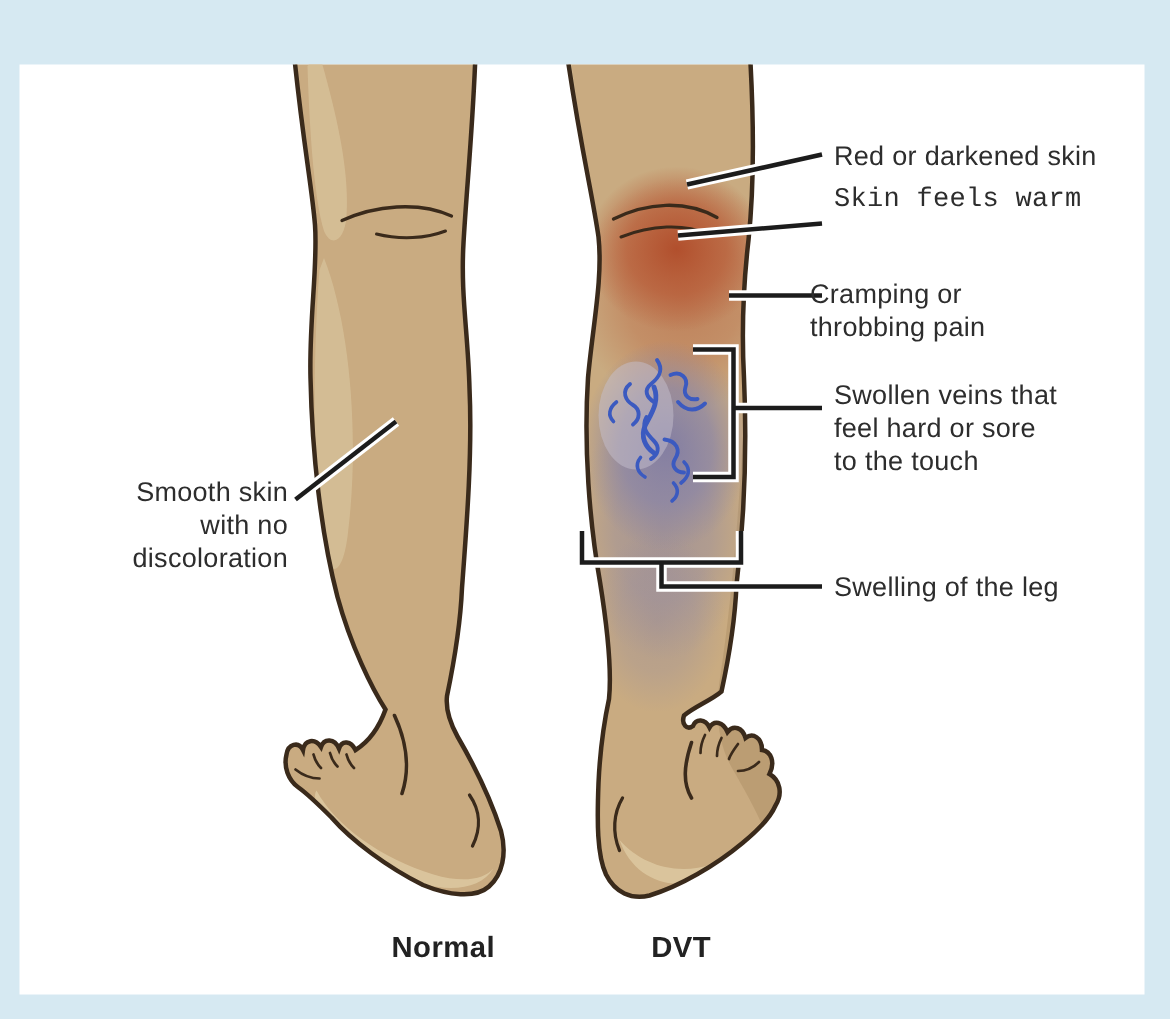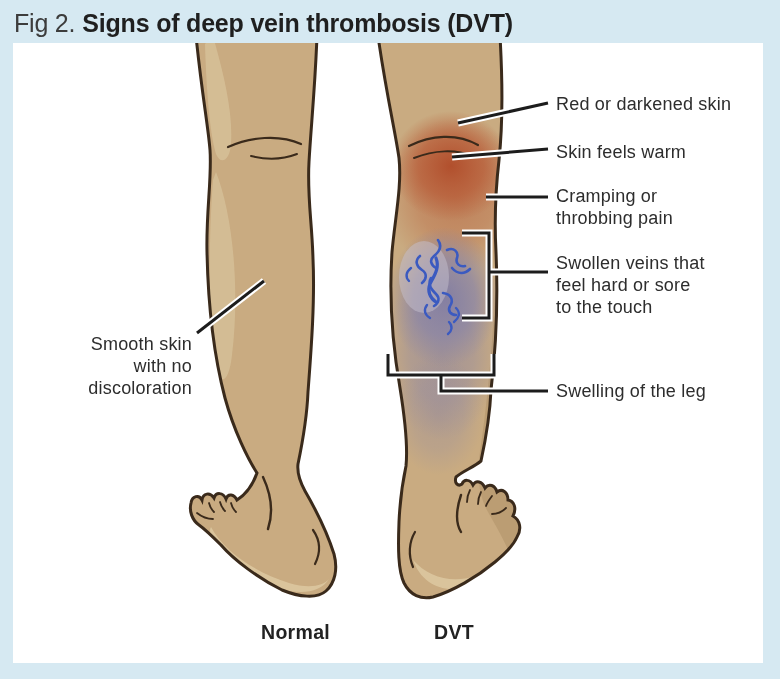--- a/index.html
+++ b/index.html
@@ -15,40 +15,37 @@
   .title .bold{font-weight:700;}
   .panel{
     position:absolute;left:13px;top:43px;width:750px;height:620px;background:#ffffff;
   }
   .illustration{position:absolute;left:13px;top:43px;width:750px;height:620px;}
   .label{
     position:absolute;font-size:18px;line-height:22px;color:#2d2d2d;
     letter-spacing:0.2px;white-space:pre-line;
   }
   .label-red{left:556px;top:93px;}
-  .label-warm{left:556px;top:141px;}
-  .label-cramping{left:556px;top:185px;}
+  .label-warm{left:556px;top:122px;font-family:Liberation Mono, monospace;}
+  .label-cramping{left:540px;top:185px;}
   .label-swollen{left:556px;top:252px;}
   .label-swelling{left:556px;top:380px;}
-  .label-smooth{left:40px;top:333px;width:152px;text-align:right;}
+  .label-smooth{left:40px;top:317px;width:152px;text-align:right;}
   .caption{
     position:absolute;top:621px;font-size:19.5px;font-weight:700;color:#222222;
     text-align:right;letter-spacing:0.3px;
   }
   .caption-normal{left:230px;width:100px;}
   .caption-dvt{left:384px;width:90px;}
 </style>
 </head>
 <body>
 
 <div class="page">
 
-  <div class="title">
-    <span class="fig">Fig 2.</span><span class="bold">Signs of deep vein thrombosis (DVT)</span>
-  </div>
 
   <div class="panel"></div>
 
   <svg class="illustration" viewBox="13 43 750 620" width="750" height="620" xmlns="http://www.w3.org/2000/svg">
     <defs>
       <path id="legN" d="M196,36 C202,95 208,125 210,150 C212,178 206,212 207,252 C208,302 214,356 225,398 C234,431 248,459 257,473 C252,487 245,495 237,500 C234,494 228,493 226,499 C223,492 216,492 214,498 C210,492 203,493 202,500 C199,494 192,496 191,503 C189,511 192,520 199,525 C206,530 214,538 221,545 C234,560 258,578 282,590 C299,597 317,599 326,591 C335,583 338,569 334,554 C327,532 316,510 305,491 C300,482 297,473 298,464 C303,440 307,416 308,392 C311,352 315,302 313,259 C312,221 307,197 309,162 C311,126 315,89 317,36 Z"></path>
       <path id="legD" d="M378,36 C387,98 395,130 399,158 C402,186 395,218 392,252 C389,298 393,348 400,388 C405,419 408,446 406,466 C403,480 400,500 399,522 C398,548 398,570 404,583 C410,595 421,600 433,597 C453,591 477,577 495,562 C506,553 514,544 517,537 C522,529 520,520 513,516 C517,508 514,501 508,500 C508,492 502,488 497,492 C495,485 489,483 485,488 C482,481 476,480 473,485 C470,479 464,479 462,484 C458,487 454,483 456,477 C463,471 474,467 481,461 C486,438 490,414 491,390 C496,348 498,298 496,252 C494,215 496,186 499,160 C502,132 503,88 500,36 Z"></path>
       <clipPath id="clipN">
           <use href="#legN"></use>
         </clipPath>

